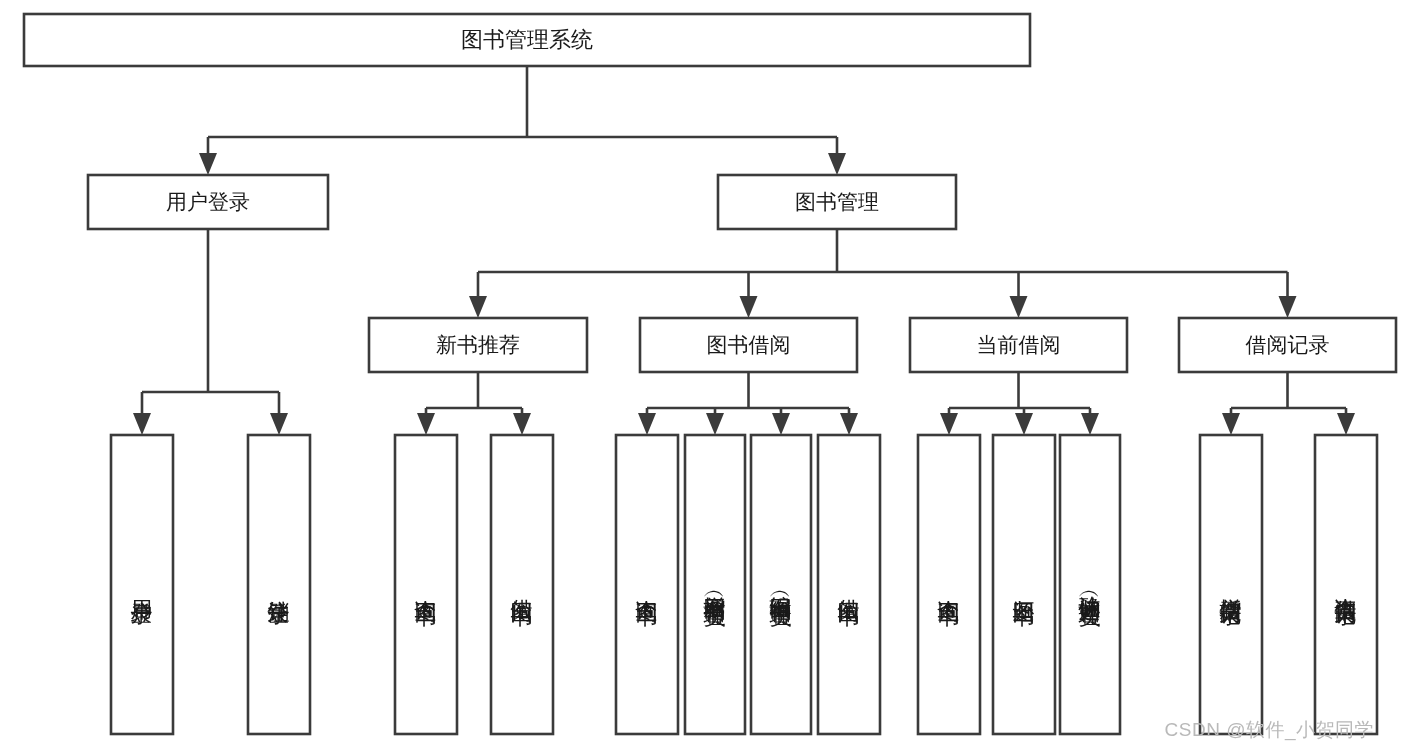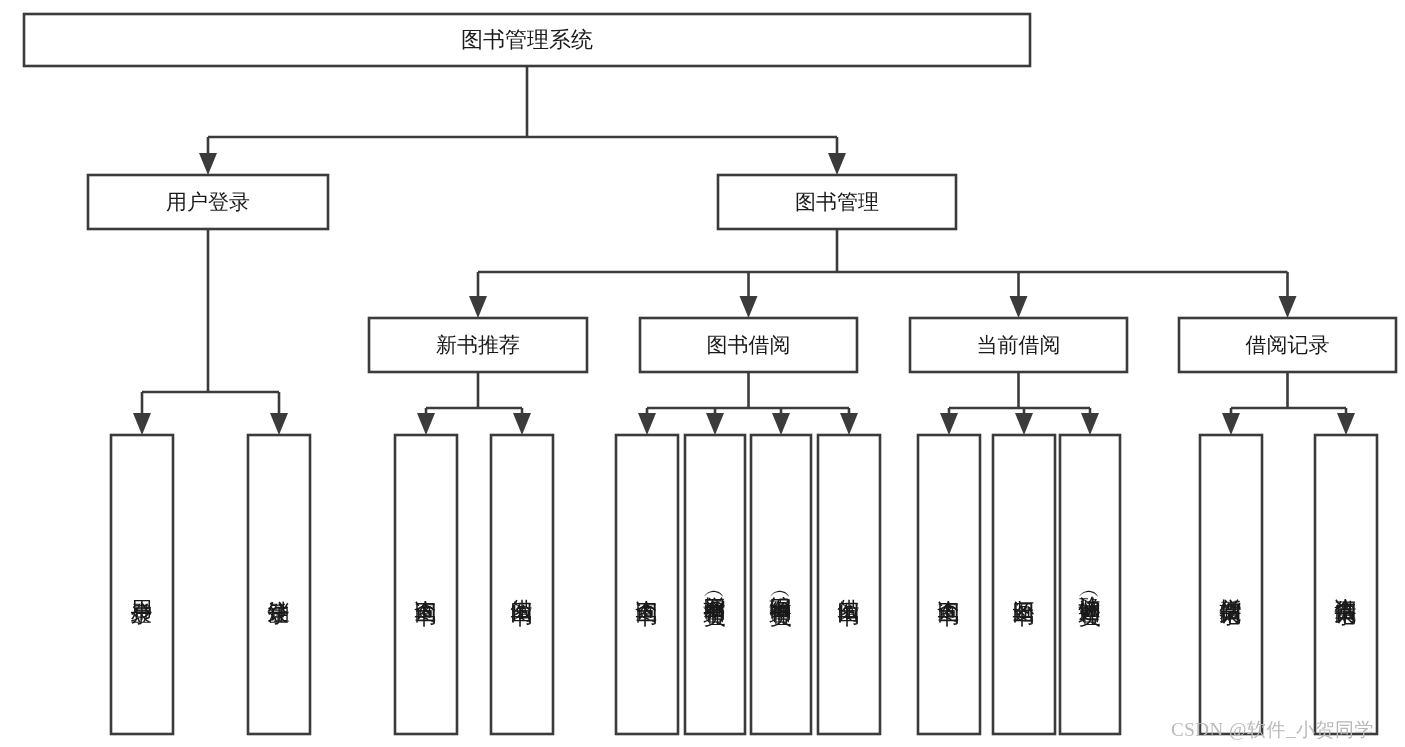--- a/index.html
+++ b/index.html
@@ -67,21 +67,21 @@
     line-height: 1.05;
     color: #1a1a1a;
     letter-spacing: 1.5px;
     white-space: nowrap;
     text-align: center;
   }
   .watermark {
     position: absolute;
     right: 8px;
     bottom: 4px;
-    font-family: Liberation Serif, serif;
+    font-family: Liberation Sans, sans-serif;
     font-size: 19px;
     color: #b9b9b9;
     white-space: nowrap;
     letter-spacing: 0.5px;
   }
 </style>
 </head>
 <body>
 
 <div id="diagram-root">

